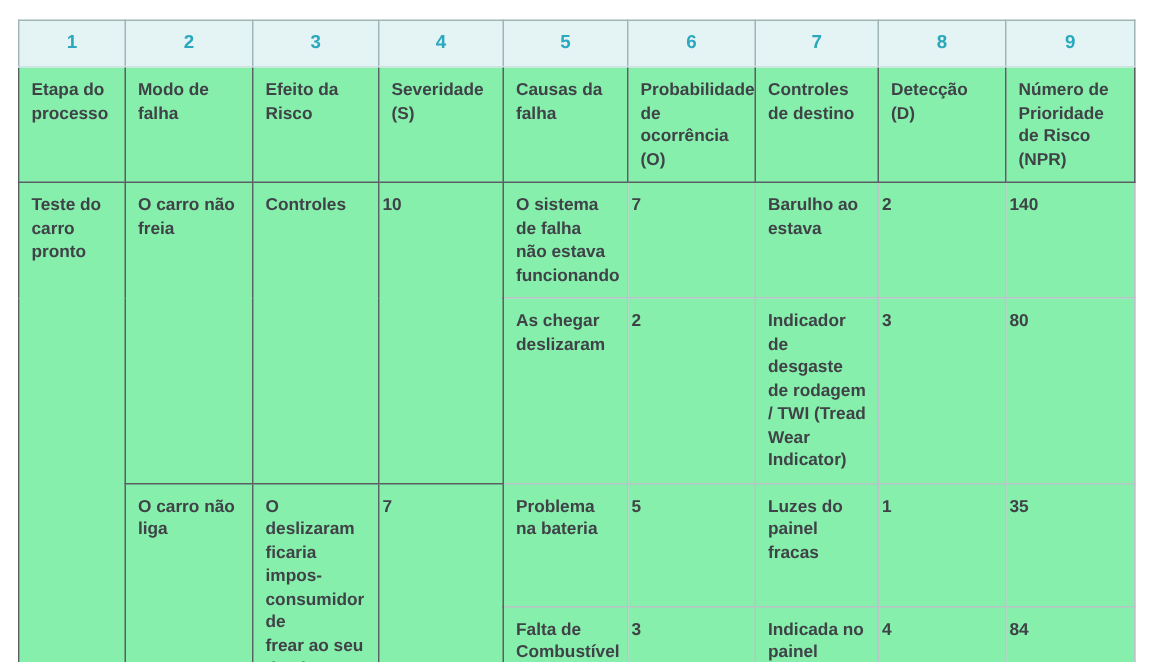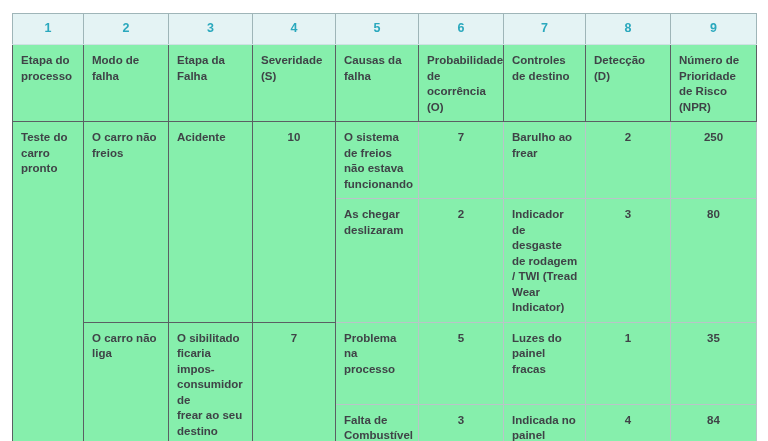--- a/index.html
+++ b/index.html
@@ -55,21 +55,21 @@
     font-weight: bold;
     font-size: 12.5px;
     text-align: center;
     padding: 6px 2px 6px 2px;
     height: 31px;
     vertical-align: middle;
     border: 1px solid #9fb5b8;
     border-bottom-color: #cfe1e3;
   }
   table.fmea td.num {
-    text-align: center;
+    text-align: left;
     padding-left: 2px;
     padding-right: 2px;
   }
   table.fmea td.light, table.fmea th.light {
     border-color: #b9c4c8;
   }
   table.fmea tr.subrow td {
     border-top-color: #9fb0b5;
   }
   .hyph { display: block; }
@@ -98,59 +98,59 @@
         <th class="numhead">4</th>
         <th class="numhead">5</th>
         <th class="numhead">6</th>
         <th class="numhead">7</th>
         <th class="numhead">8</th>
         <th class="numhead">9</th>
       </tr>
       <tr style="height:60px;">
         <th>Etapa do processo</th>
         <th>Modo de falha</th>
-        <th>Etapa da Falha</th>
+        <th>Efeito da Risco</th>
         <th>Severidade (S)</th>
         <th>Causas da falha</th>
         <th>Probabilidade de ocorrência (O)</th>
         <th>Controles de destino</th>
         <th>Detecção (D)</th>
         <th>Número de Prioridade de Risco (NPR)</th>
       </tr>
     </thead>
     <tbody>
       <tr style="height:60px;">
         <td rowspan="4">Teste do carro pronto</td>
-        <td rowspan="2">O carro não freios</td>
-        <td rowspan="2">Acidente</td>
+        <td rowspan="2">O carro não freia</td>
+        <td rowspan="2">Controles</td>
         <td rowspan="2" class="num">10</td>
-        <td class="light">O sistema de freios não estava funcionando</td>
+        <td class="light">O sistema de falha não estava funcionando</td>
         <td class="light num">7</td>
-        <td class="light">Barulho ao frear</td>
+        <td class="light">Barulho ao estava</td>
         <td class="light num">2</td>
-        <td class="light num">250</td>
+        <td class="light num">140</td>
       </tr>
       <tr class="subrow" style="height:113px;">
         <td class="light">As chegar deslizaram</td>
         <td class="light num">2</td>
         <td class="light">Indicador de desgaste de rodagem / TWI (Tread Wear Indicator)</td>
         <td class="light num">3</td>
         <td class="light num">80</td>
       </tr>
       <tr style="height:82px;">
         <td rowspan="2">O carro não liga</td>
         <td rowspan="2">
-          <span class="hyph">O sibilitado</span>
+          <span class="hyph">O deslizaram</span>
           <span class="hyph">ficaria impos-</span>
           <span class="hyph">consumidor de</span>
           <span class="hyph">frear ao seu</span>
           <span class="hyph">destino</span>
         </td>
         <td rowspan="2" class="num">7</td>
-        <td class="light">Problema na processo</td>
+        <td class="light">Problema na bateria</td>
         <td class="light num">5</td>
         <td class="light">Luzes do painel fracas</td>
         <td class="light num">1</td>
         <td class="light num">35</td>
       </tr>
       <tr class="subrow" style="height:62px;">
         <td class="light">Falta de Combustível</td>
         <td class="light num">3</td>
         <td class="light">Indicada no painel</td>
         <td class="light num">4</td>

